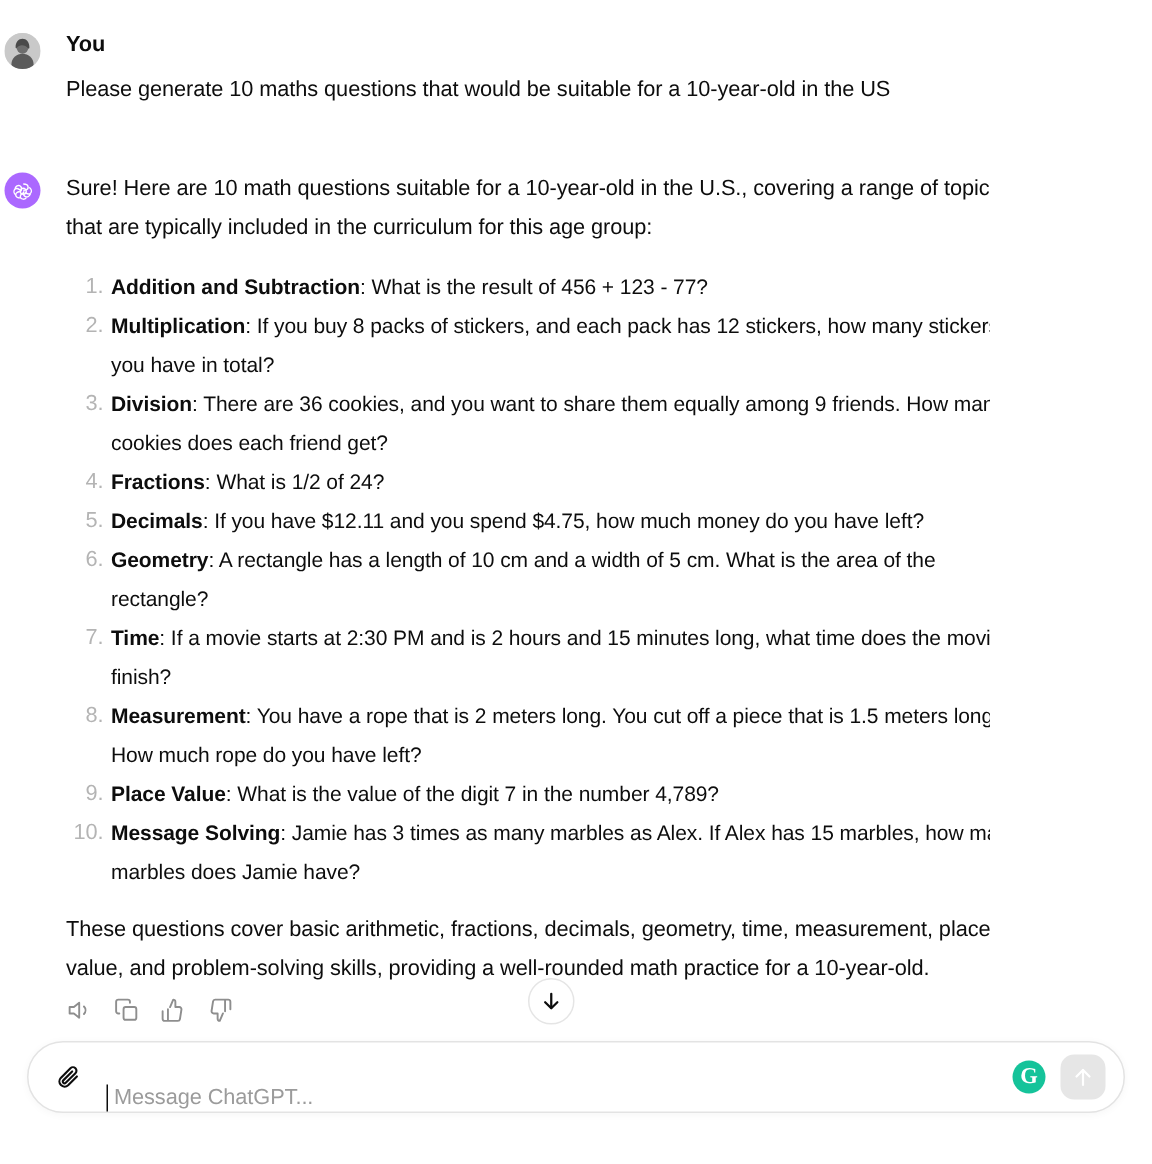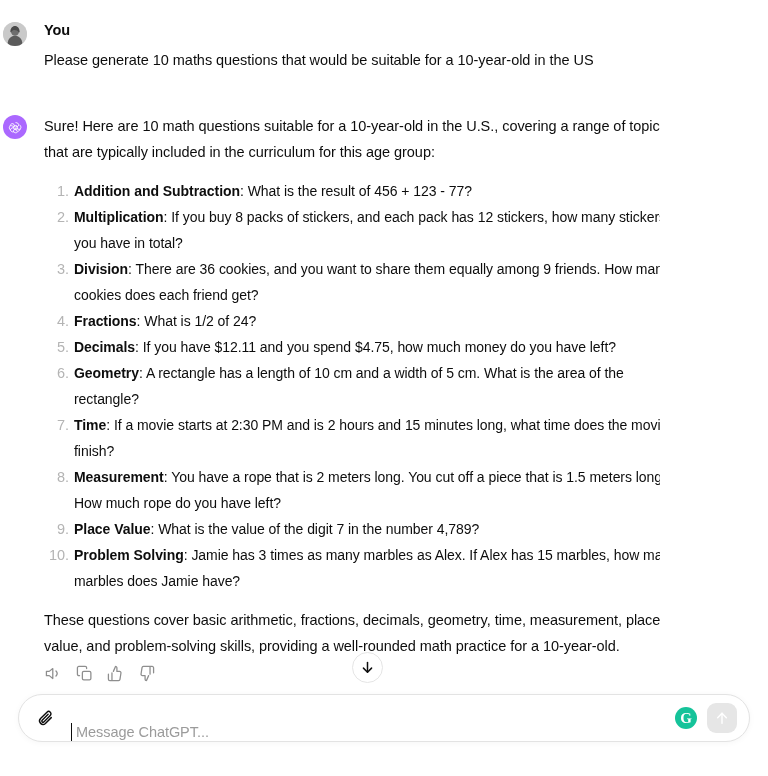--- a/index.html
+++ b/index.html
@@ -256,21 +256,21 @@
           <ol class="qlist">
             <li><span class="q-topic">Addition and Subtraction</span><span>: What is the result of 456 + 123 - 77?</span></li>
             <li><span class="q-topic">Multiplication</span><span>: If you buy 8 packs of stickers, and each pack has 12 stickers, how many stickers do you have in total?</span></li>
             <li><span class="q-topic">Division</span><span>: There are 36 cookies, and you want to share them equally among 9 friends. How many cookies does each friend get?</span></li>
             <li><span class="q-topic">Fractions</span><span>: What is 1/2 of 24?</span></li>
             <li><span class="q-topic">Decimals</span><span>: If you have $12.11 and you spend $4.75, how much money do you have left?</span></li>
             <li><span class="q-topic">Geometry</span><span>: A rectangle has a length of 10 cm and a width of 5 cm. What is the area of the rectangle?</span></li>
             <li><span class="q-topic">Time</span><span>: If a movie starts at 2:30 PM and is 2 hours and 15 minutes long, what time does the movie finish?</span></li>
             <li><span class="q-topic">Measurement</span><span>: You have a rope that is 2 meters long. You cut off a piece that is 1.5 meters long. How much rope do you have left?</span></li>
             <li><span class="q-topic">Place Value</span><span>: What is the value of the digit 7 in the number 4,789?</span></li>
-            <li><span class="q-topic">Problem Solving</span><span>: Jamie has 3 times as many marbles as Alex. If Alex has 15 marbles, how many marbles does Jamie have?</span></li>
+            <li><span class="q-topic">Message Solving</span><span>: Jamie has 3 times as many marbles as Alex. If Alex has 15 marbles, how many marbles does Jamie have?</span></li>
           </ol>
 
           <p>These questions cover basic arithmetic, fractions, decimals, geometry, time, measurement, place value, and problem-solving skills, providing a well-rounded math practice for a 10-year-old.</p>
         </div>
 
         <div class="msg-actions">
           <span>
             <svg class="act-ico" viewBox="0 0 24 24" fill="none" stroke="currentColor" stroke-width="1.8" stroke-linecap="round" stroke-linejoin="round">
               <path d="M11 5 6 9H2v6h4l5 4V5z"></path>
                 <path d="M15.5 8.5a5 5 0 0 1 0 7"></path>

